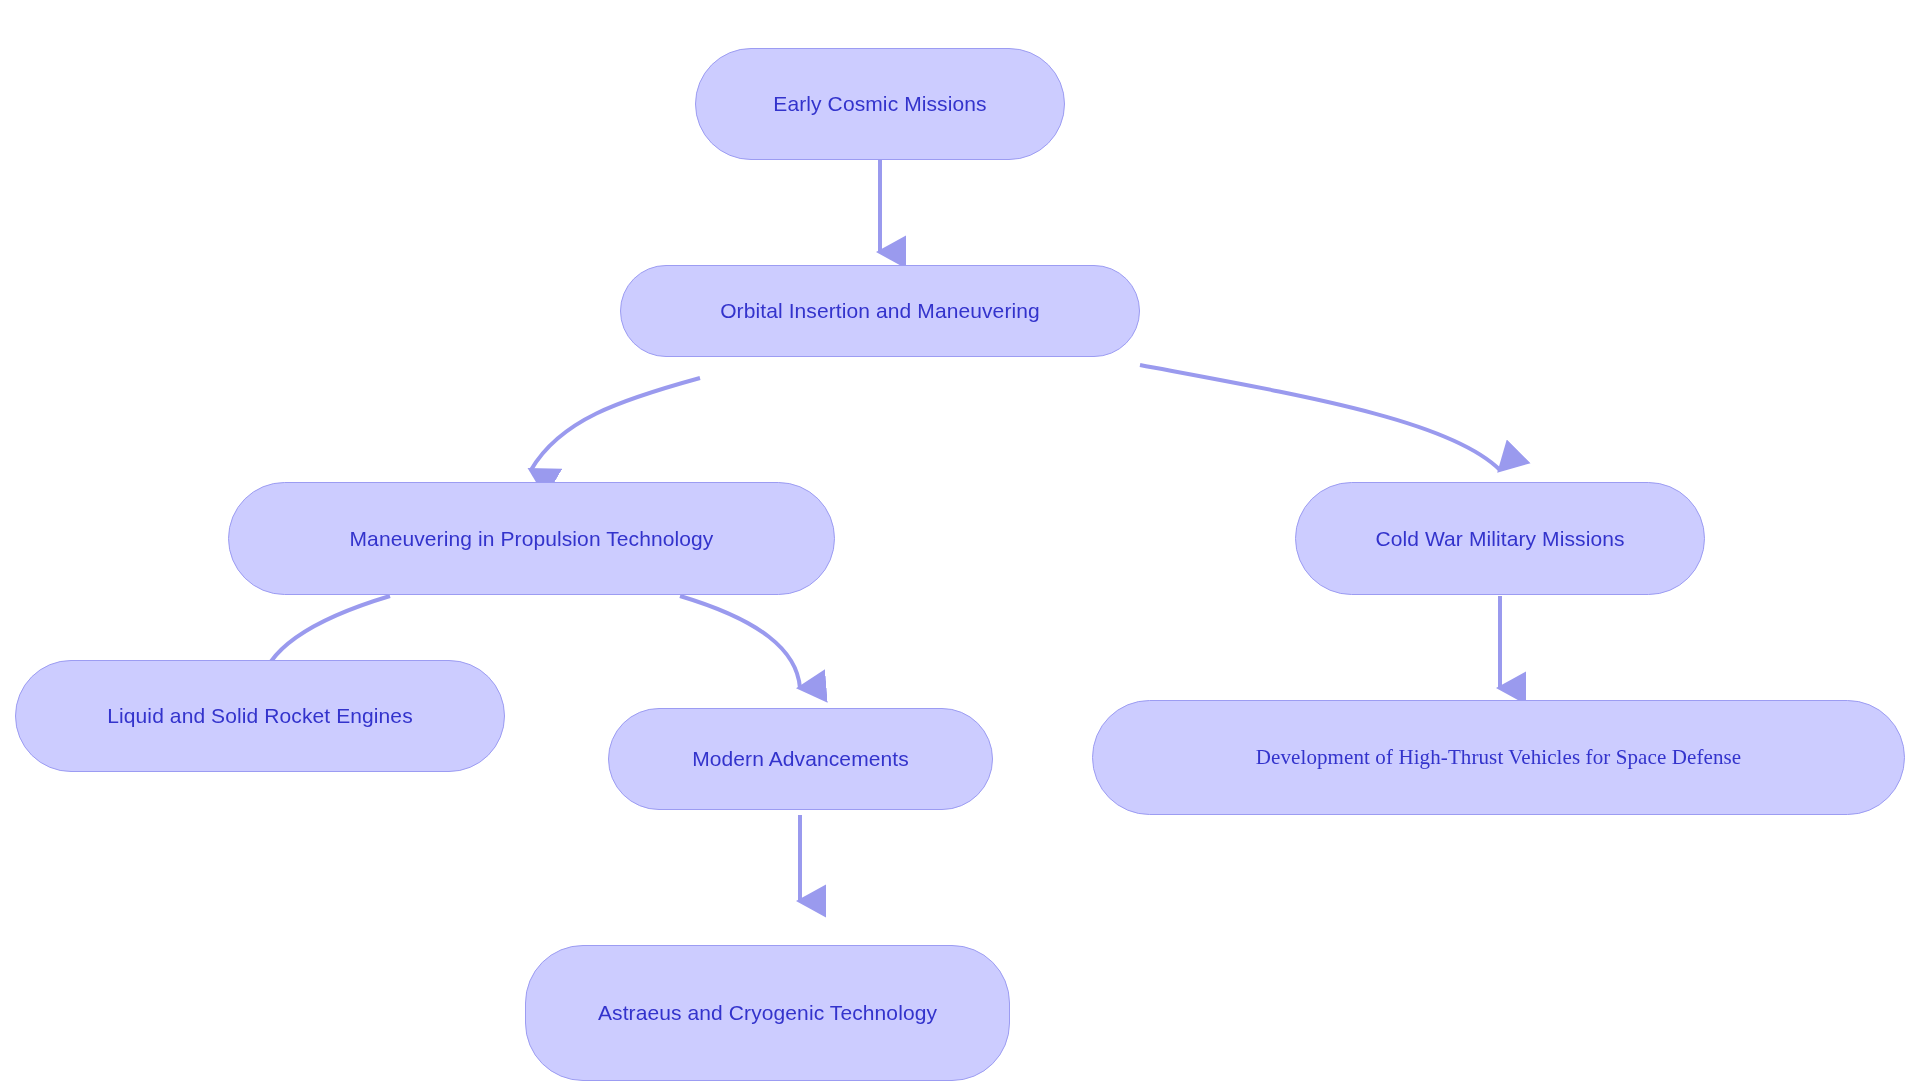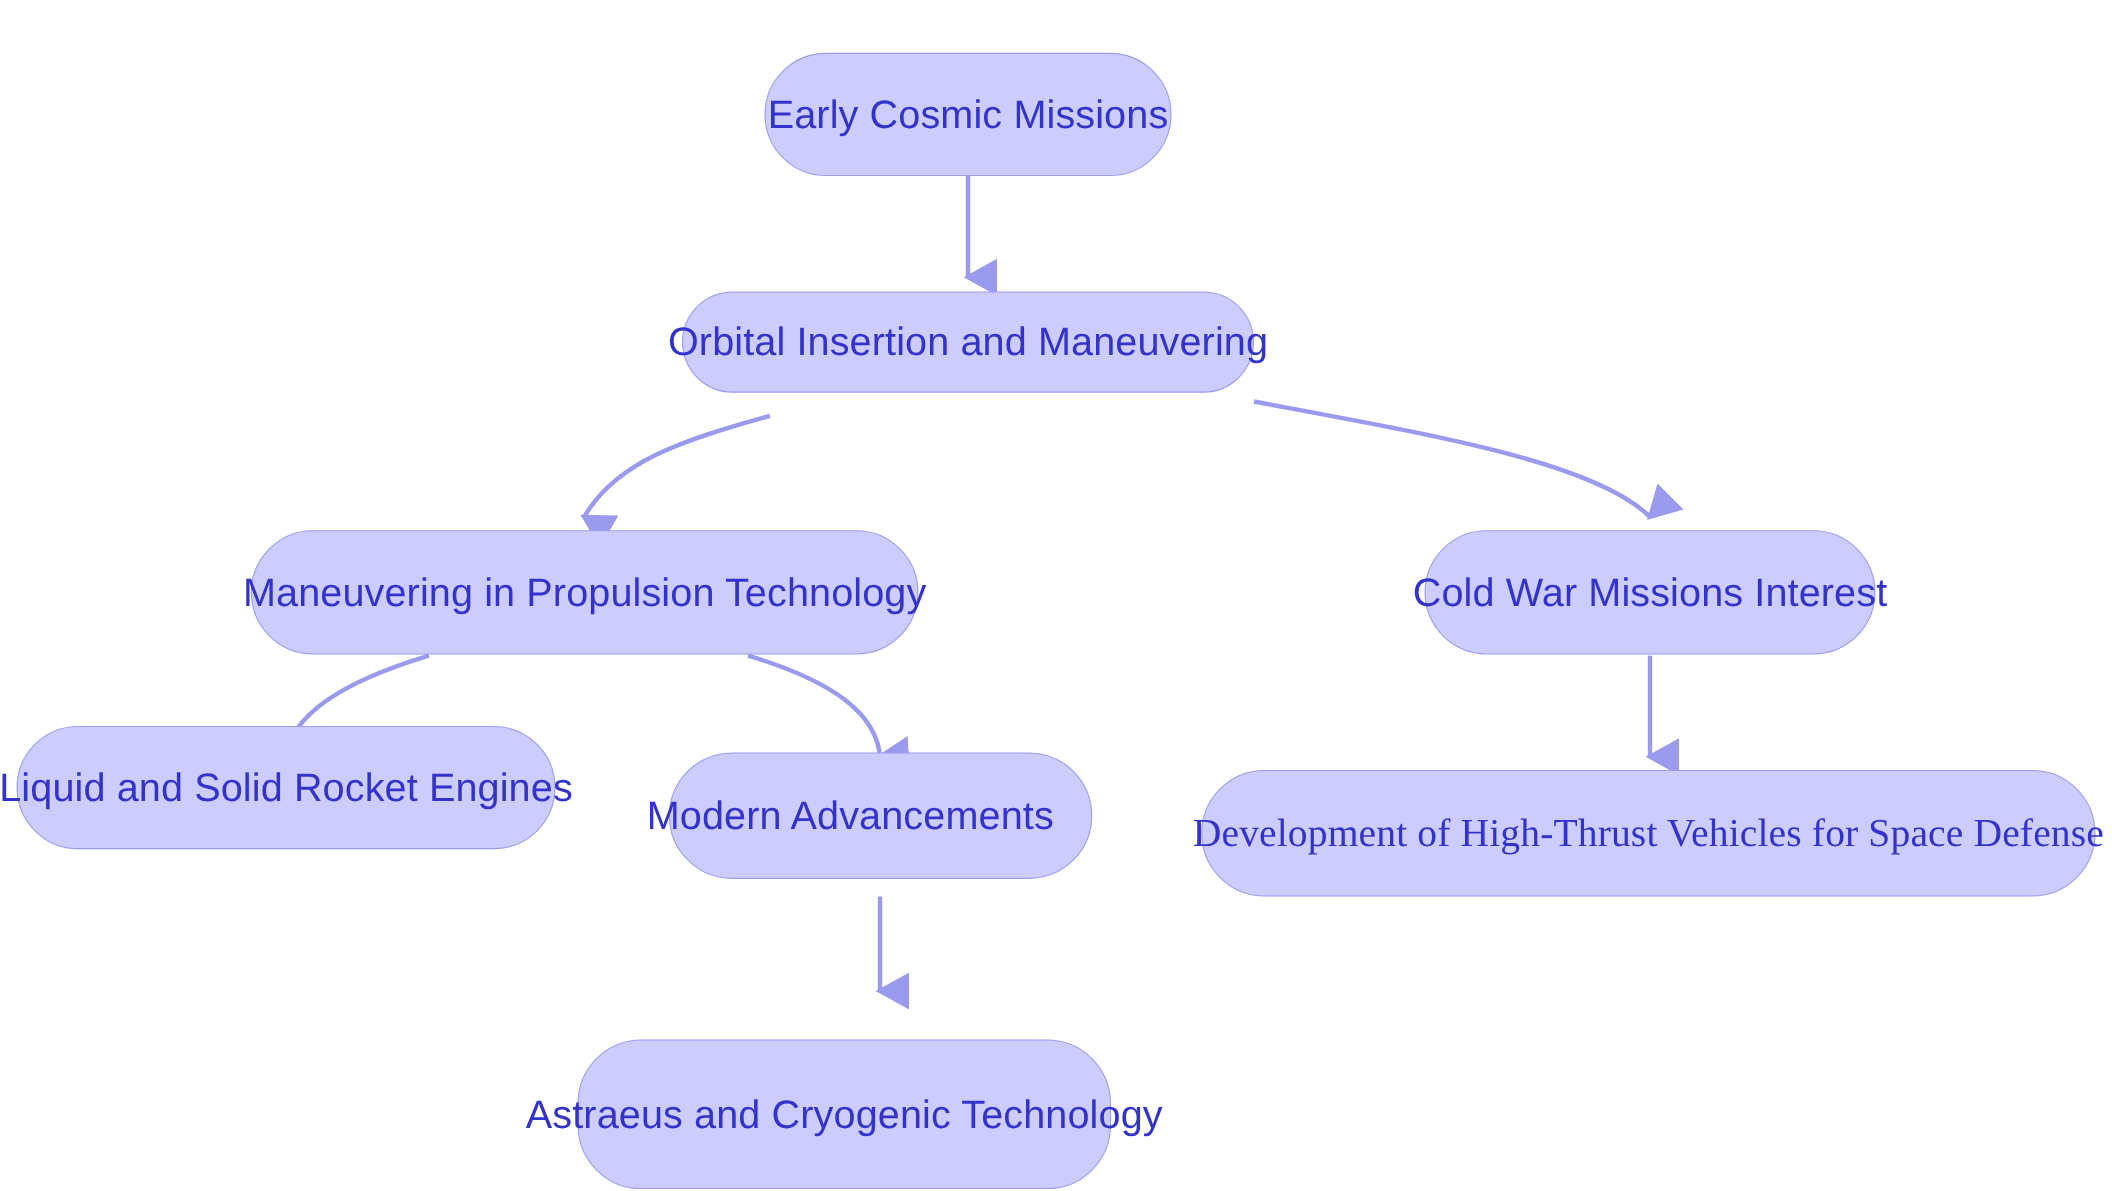--- a/index.html
+++ b/index.html
@@ -29,21 +29,21 @@
   .node {
     position: absolute;
     box-sizing: border-box;
     background: #ccccff;
     border: 1.6px solid #9c9cf2;
     border-radius: 58px;
     display: flex;
     align-items: center;
     justify-content: center;
     color: #3333cc;
-    font-size: 36px;
+    font-size: 21px;
     font-weight: 400;
     letter-spacing: 0.1px;
     line-height: 1.2;
     white-space: nowrap;
     padding: 0 34px;
     font-family: "Liberation Sans", "DejaVu Sans", sans-serif;
   }
   .node-label {
     display: block;
     text-align: center;
@@ -75,26 +75,26 @@
       <div class="node" style="left: 695px; top: 48px; width: 370px; height: 112px;">
         <span class="node-label">Early Cosmic Missions</span>
       </div>
       <div class="node" style="left: 620px; top: 265px; width: 520px; height: 92px;">
         <span class="node-label">Orbital Insertion and Maneuvering</span>
       </div>
       <div class="node" style="left: 228px; top: 482px; width: 607px; height: 113px;">
         <span class="node-label">Maneuvering in Propulsion Technology</span>
       </div>
       <div class="node" style="left: 1295px; top: 482px; width: 410px; height: 113px;">
-        <span class="node-label">Cold War Missions Interest</span>
+        <span class="node-label">Cold War Military Missions</span>
       </div>
       <div class="node" style="left: 15px; top: 660px; width: 490px; height: 112px;">
         <span class="node-label">Liquid and Solid Rocket Engines</span>
       </div>
-      <div class="node" style="left: 608px; top: 684px; width: 385px; height: 115px; justify-content: flex-end;">
+      <div class="node" style="left: 608px; top: 708px; width: 385px; height: 102px;">
         <span class="node-label">Modern Advancements</span>
       </div>
       <div class="node" style="left: 1092px; top: 700px; width: 813px; height: 115px; font-family: Liberation Serif, serif;">
         <span class="node-label">Development of High-Thrust Vehicles for Space Defense</span>
       </div>
       <div class="node" style="left: 525px; top: 913px; width: 485px; height: 136px; margin-top: 32px;">
         <span class="node-label">Astraeus and Cryogenic Technology</span>
       </div>
     </div>
 

